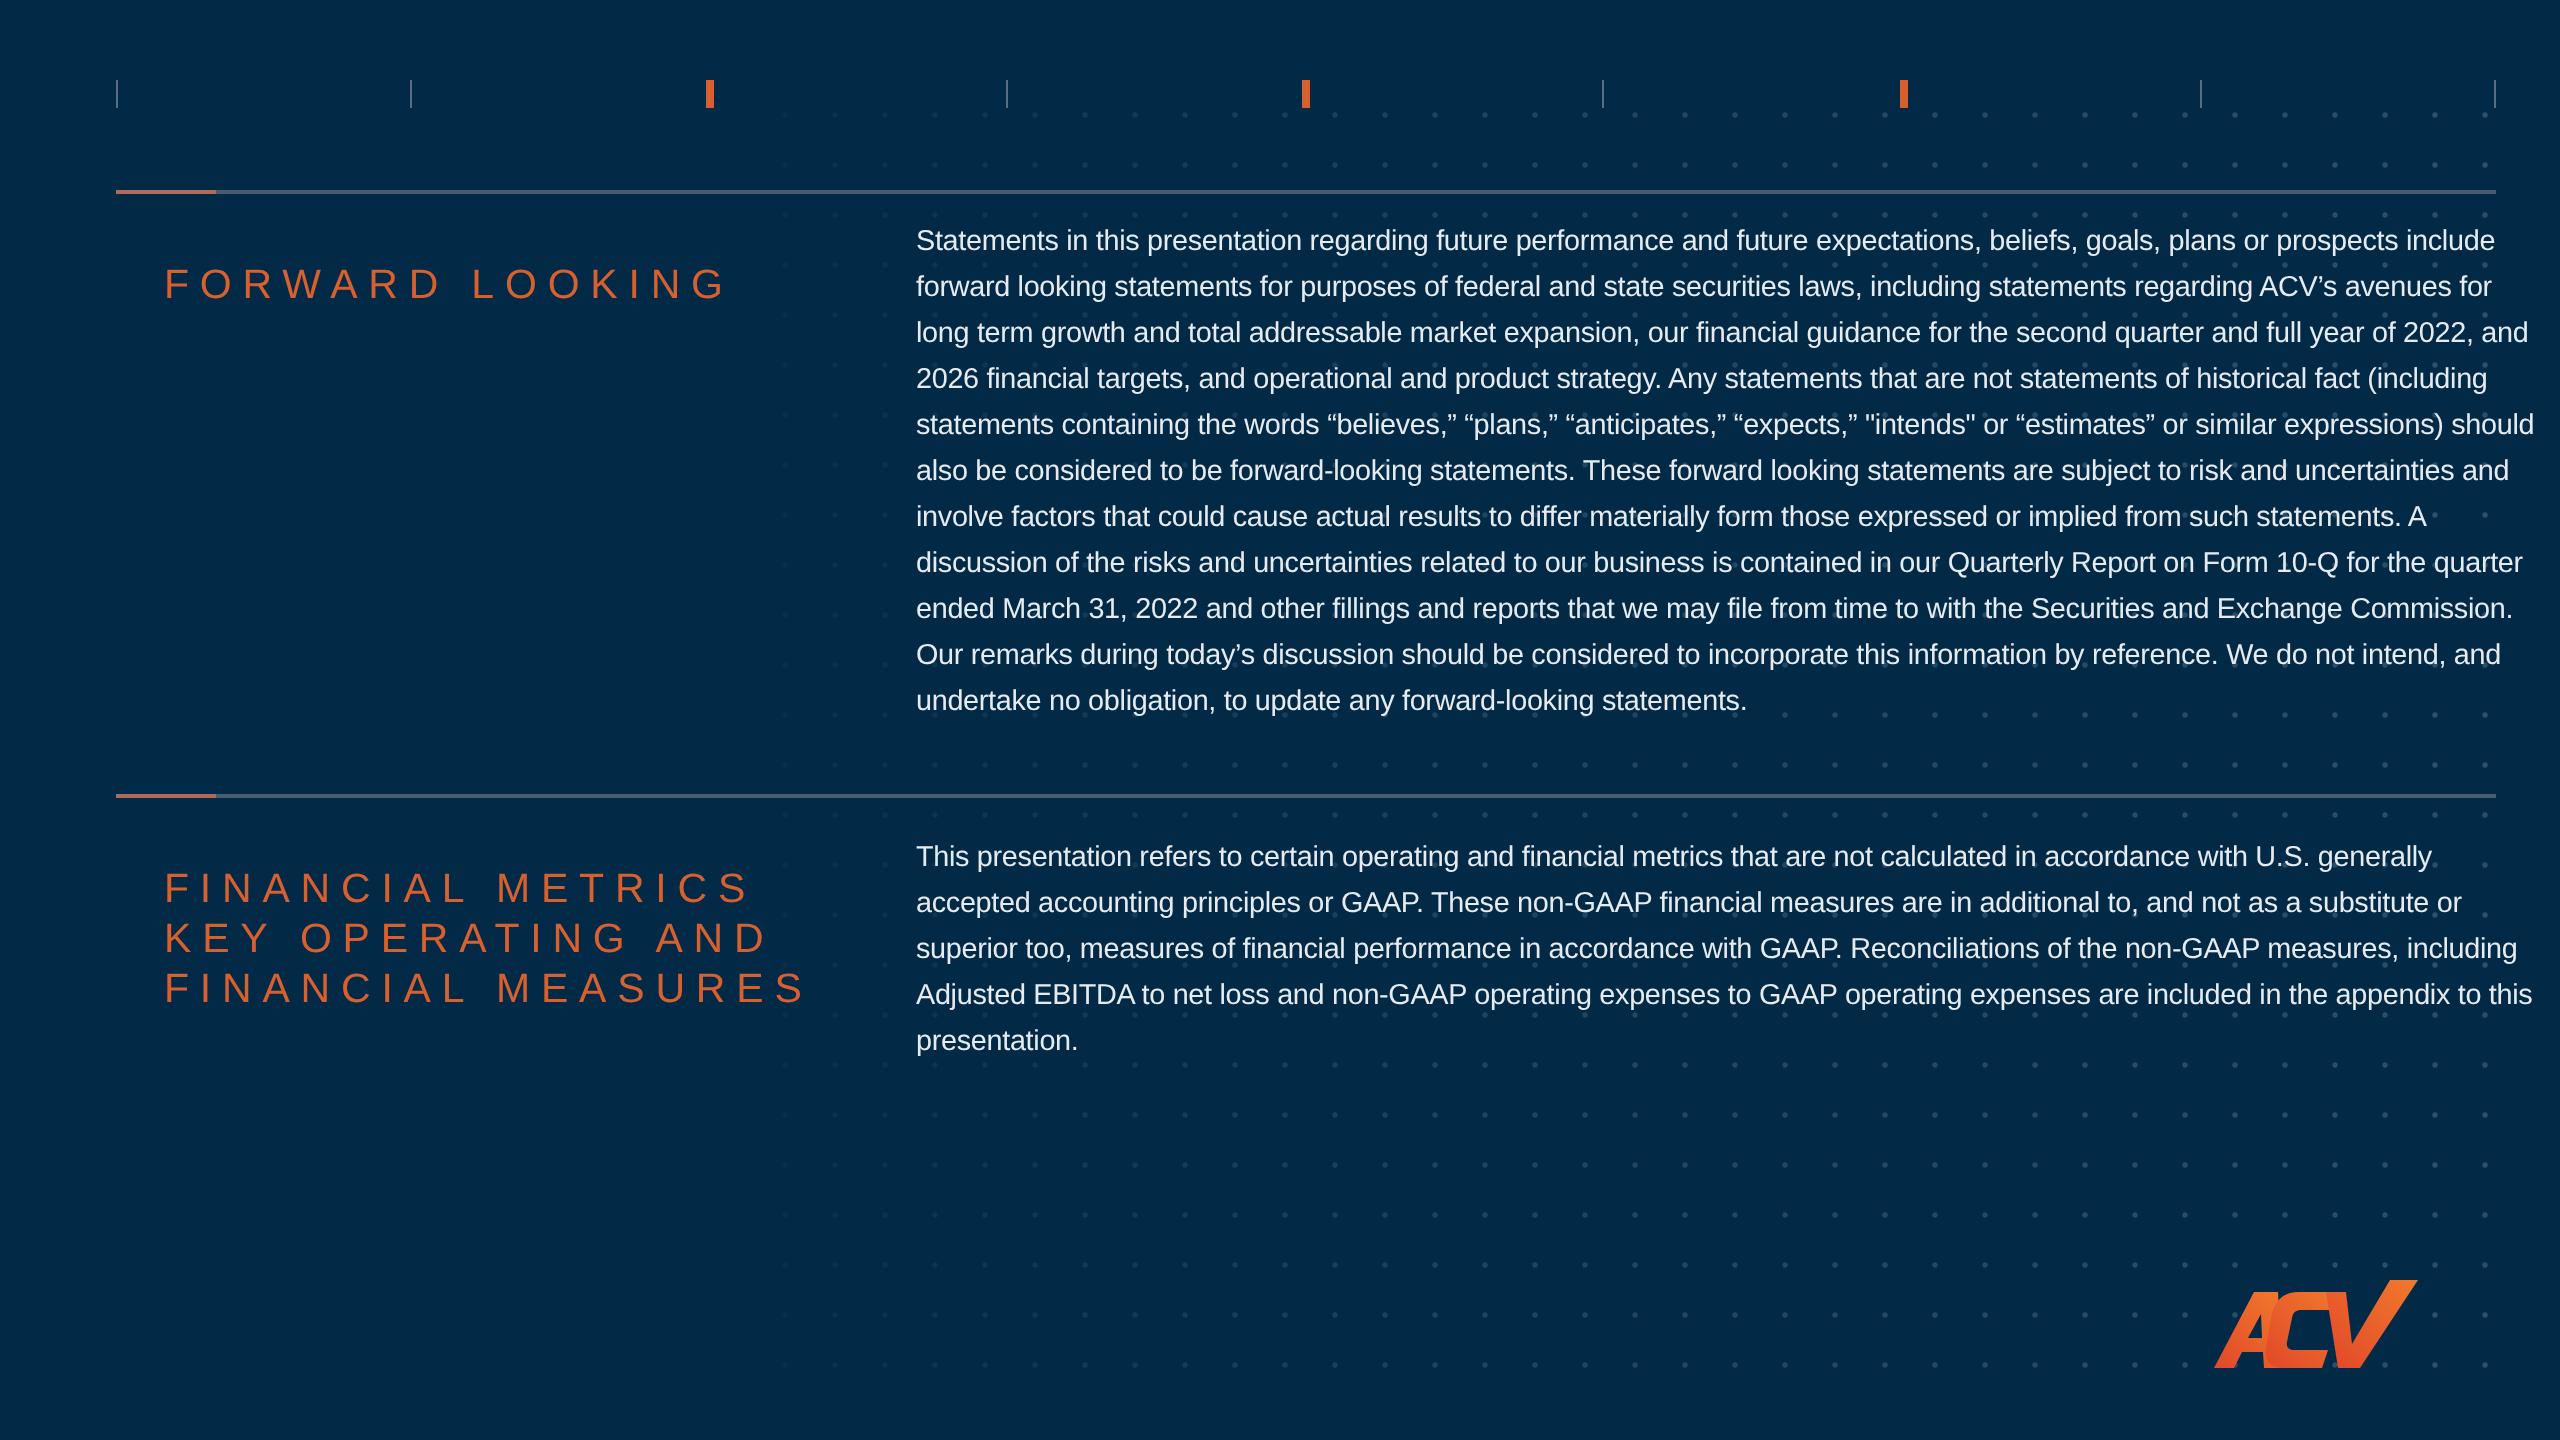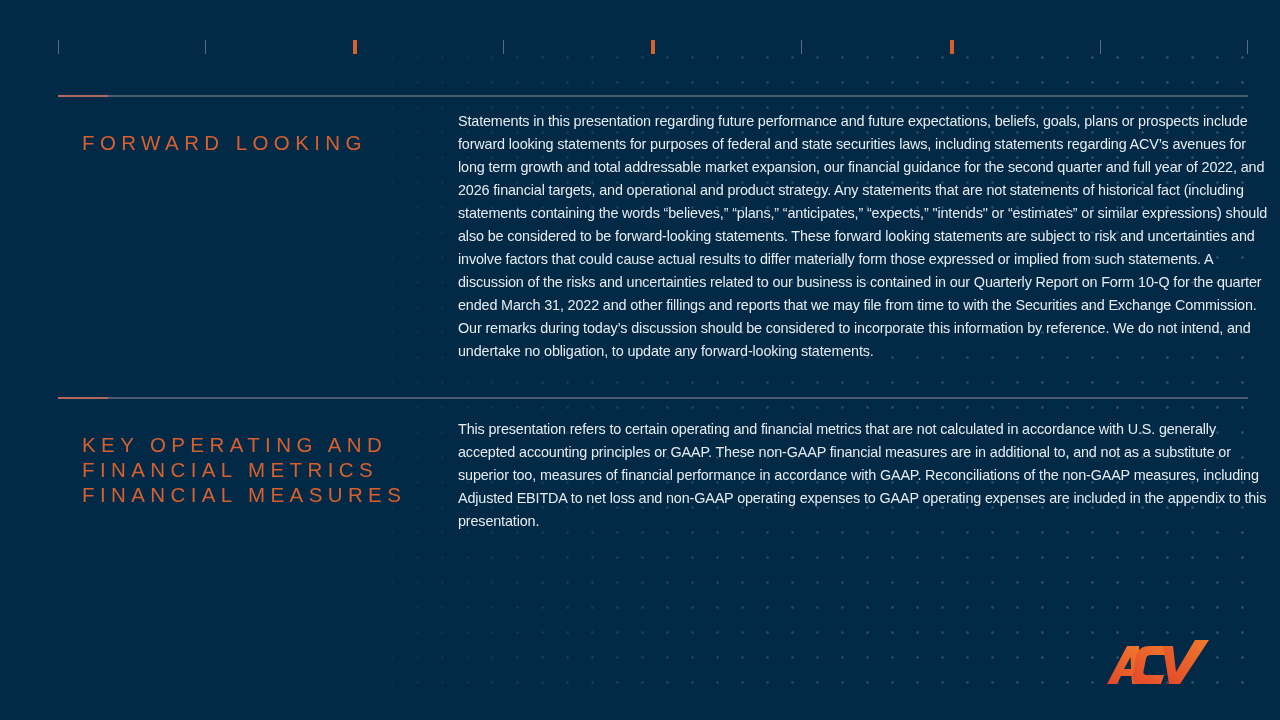--- a/index.html
+++ b/index.html
@@ -113,22 +113,22 @@
 </div>
 <h2 class="section-heading" style="top:114px">
   <span style="display:block">FORWARD LOOKING</span>
 </h2>
 <p class="section-body" style="top:110px">Statements in this presentation regarding future performance and future expectations, beliefs, goals, plans or prospects include forward looking statements for purposes of federal and state securities laws, including statements regarding ACV’s avenues for long term growth and total addressable market expansion, our financial guidance for the second quarter and full year of 2022, and 2026 financial targets, and operational and product strategy.  Any statements that are not statements of historical fact (including statements containing the words “believes,” “plans,” “anticipates,” “expects,” "intends" or “estimates” or similar expressions) should also be considered to be forward-looking statements. These forward looking statements are subject to risk and uncertainties and involve factors that could cause actual results to differ materially form those expressed or implied from such statements.  A discussion of the risks and uncertainties related to our business is contained in our Quarterly Report on Form 10-Q for the quarter ended March 31, 2022 and other fillings and reports that we may file from time to with the Securities and Exchange Commission.  Our remarks during today’s discussion should be considered to incorporate this information by reference.  We do not intend, and undertake no obligation, to update any forward-looking statements.</p>
 
 <div class="divider" style="top:397px">
   <div class="accent-seg"></div>
 </div>
 <h2 class="section-heading" style="top:416px">
+  <span style="display:block">FINANCIAL METRICS</span>
   <span style="display:block">KEY OPERATING AND</span>
-  <span style="display:block">FINANCIAL METRICS</span>
   <span style="display:block">FINANCIAL MEASURES</span>
 </h2>
 <p class="section-body" style="top:418px">This presentation refers to certain operating and financial metrics that are not calculated in accordance with U.S. generally accepted accounting principles or GAAP. These non-GAAP financial measures are in additional to, and not as a substitute or superior too, measures of financial performance in accordance with GAAP.   Reconciliations of the non-GAAP measures, including Adjusted EBITDA to net loss and non-GAAP operating expenses to GAAP operating expenses are included in the appendix to this presentation.</p>
 
 <div class="logo">
   <svg width="110" height="50" viewBox="0 0 110 50" xmlns="http://www.w3.org/2000/svg">
     <defs>
       <linearGradient id="acvGrad" x1="0" y1="1" x2="1" y2="0">
         <stop offset="0" stop-color="#e2472a"></stop>
         <stop offset="1" stop-color="#f07a2c"></stop>

